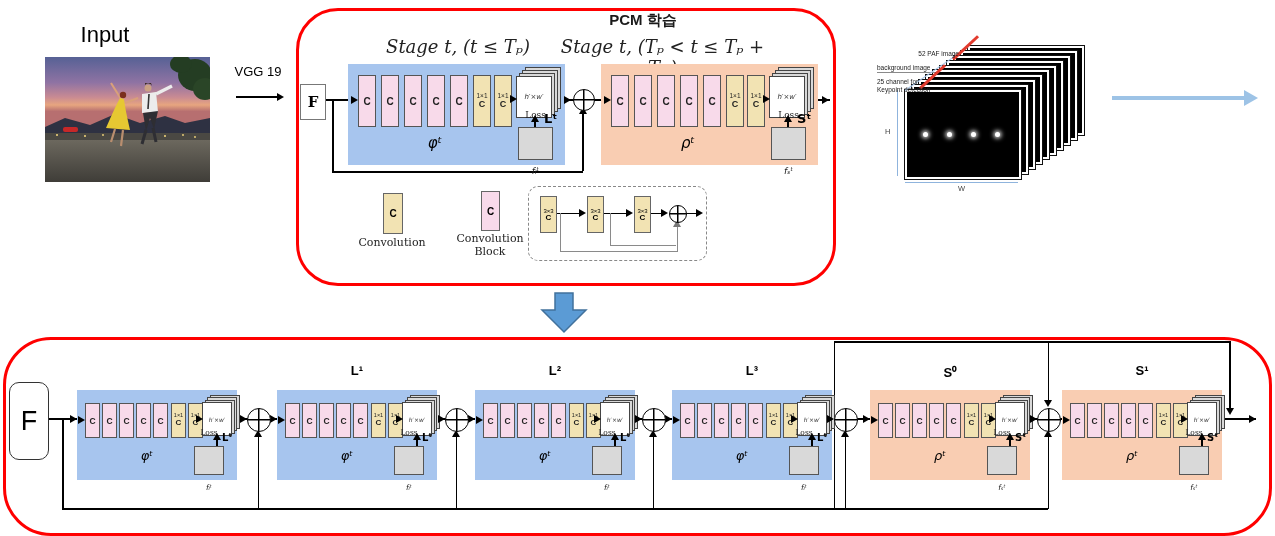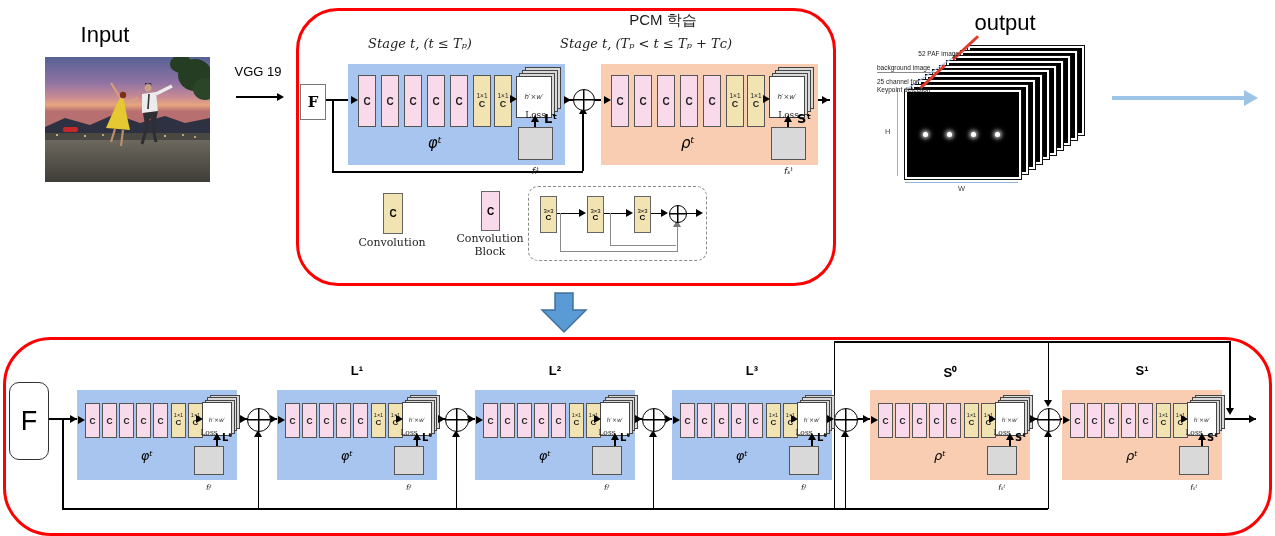--- a/index.html
+++ b/index.html
@@ -34,22 +34,22 @@
   .sheet.back{background:#d9d9d9;}
   .sheet.front{background:#fff;display:flex;align-items:center;justify-content:center;}
   .sheet-lbl{font-style:italic;color:#333;font-family:"DejaVu Sans",sans-serif;}
   .out-lbl{position:absolute;font-weight:bold;z-index:4;font-family:"DejaVu Sans",sans-serif;}
   .greek{position:absolute;text-align:center;font-style:italic;z-index:3;font-family:"DejaVu Sans",sans-serif;}
   .lossbox{position:absolute;background:var(--loss-bg);border:1px solid #555;z-index:3;
            display:flex;flex-direction:column;align-items:center;justify-content:center;
            font-family:"DejaVu Serif",serif;line-height:1.1;color:#222;gap:46px;}
   .lossbox .l2{font-style:italic;font-family:"DejaVu Sans",sans-serif;}
   .hdr-kr{position:absolute;font-size:15px;color:#1a1a1a;text-align:center;z-index:2;}
-  .formula{position:absolute;font-family:"DejaVu Serif",serif;font-style:italic;font-size:13px;
-           color:#222;z-index:2;}
+  .formula{position:absolute;font-family:"DejaVu Serif",serif;font-style:italic;font-size:18px;
+           color:#222;text-align:center;z-index:2;}
   .fbox-top{position:absolute;width:24px;height:34px;background:#fff;border:1.6px solid #777;
             display:flex;align-items:center;justify-content:center;
             font-family:"DejaVu Serif",serif;font-weight:bold;font-size:15px;z-index:3;}
   .fbox-bot{position:absolute;width:38px;height:76px;background:#fff;border:1.6px solid #333;
             border-radius:10px;display:flex;align-items:center;justify-content:center;
             font-size:27px;z-index:3;}
   .big-title{position:absolute;font-size:22px;color:#000;text-align:center;}
   .legend-lbl{position:absolute;font-family:"DejaVu Serif",serif;font-size:11px;color:#222;text-align:center;line-height:1.15;}
   .k33{position:absolute;width:15px;height:35px;background:var(--conv-bg);border:1px solid #666;
        display:flex;flex-direction:column;align-items:center;justify-content:center;line-height:1;z-index:3;}
@@ -110,21 +110,21 @@
     <path d="M101,73 L97,87 M108,71 L111,85" stroke="#2e2e33" stroke-width="3" fill="none"></path>
   </svg>
 
   <div class="abs" style="left:228px;top:64px;width:60px;text-align:center;font-size:13px;z-index:2;">VGG 19</div>
   <div class="hl" style="left:236px;top:96px;width:42px;"></div>
   <div class="ah r" style="left:277px;top:92.5px;"></div>
 
   <div class="redpanel" style="left:296px;top:8px;width:534px;height:272px;border-radius:42px;"></div>
 
   <div class="formula" style="left:368px;top:36px;width:180px;">Stage t, (t ≤ Tₚ)</div>
-  <div class="hdr-kr" style="left:578px;top:11px;width:170px;">PCM 학습</div>
+  <div class="hdr-kr" style="left:558px;top:11px;width:170px;font-weight:bold;">PCM 학습</div>
   <div class="formula" style="left:560px;top:36px;width:205px;">Stage t, (Tₚ &lt; t ≤ Tₚ + Tᴄ)</div>
 
   <div class="fbox-top" style="left:300px;top:84px;">F</div>
 
   <div class="hl" style="left:324px;top:99px;width:506px;"></div>
   <div class="ah r" style="left:822px;top:95.5px;"></div>
   <div class="ah r" style="left:564px;top:95.5px;"></div>
   <div class="vl" style="left:332px;top:100px;height:71px;"></div>
   <div class="hl" style="left:332px;top:171px;width:251px;"></div>
   <div class="vl" style="left:582px;top:112px;height:59px;"></div>
@@ -159,21 +159,20 @@
   <div class="hl" style="left:686px;top:212.5px;width:12px;"></div>
   <div class="ah r" style="left:696px;top:209px;"></div>
   <div class="oplus" style="left:669px;top:205px;width:16px;height:16px;"></div>
   <div class="vl gray" style="left:610px;top:213px;height:33px;"></div>
   <div class="hl gray" style="left:610px;top:245px;width:66px;"></div>
   <div class="vl gray" style="left:560px;top:213px;height:39px;"></div>
   <div class="hl gray" style="left:560px;top:251px;width:117px;"></div>
   <div class="vl gray" style="left:676.5px;top:224px;height:28px;"></div>
   <div class="ah u" style="left:673px;top:220px;border-bottom-color:#777;"></div>
 
-  <div class="big-title abs" style="left:950px;top:10px;width:110px;">output</div>
 
   <div id="stack" class="abs" style="left:873px;top:42px;width:225px;height:150px;z-index:2;">
     <div class="bluediag" style="left:32px;top:48px;width:77px;transform:rotate(-34.5deg);"></div>
     <div class="redmark" style="left:80px;top:16px;width:34px;"></div>
     <div class="redmark" style="left:47px;top:45px;width:34px;"></div>
     <div class="tinylbl" style="left:24px;top:8px;width:62px;text-align:right;">52 PAF image</div>
     <div class="hl gray" style="left:4px;top:29.5px;width:58px;"></div>
     <div class="tinylbl" style="left:4px;top:22px;">background image</div>
     <div class="tinylbl" style="left:4px;top:36px;">25 channel for</div>
     <div class="tinylbl" style="left:4px;top:44px;">Keypoint detection</div>

